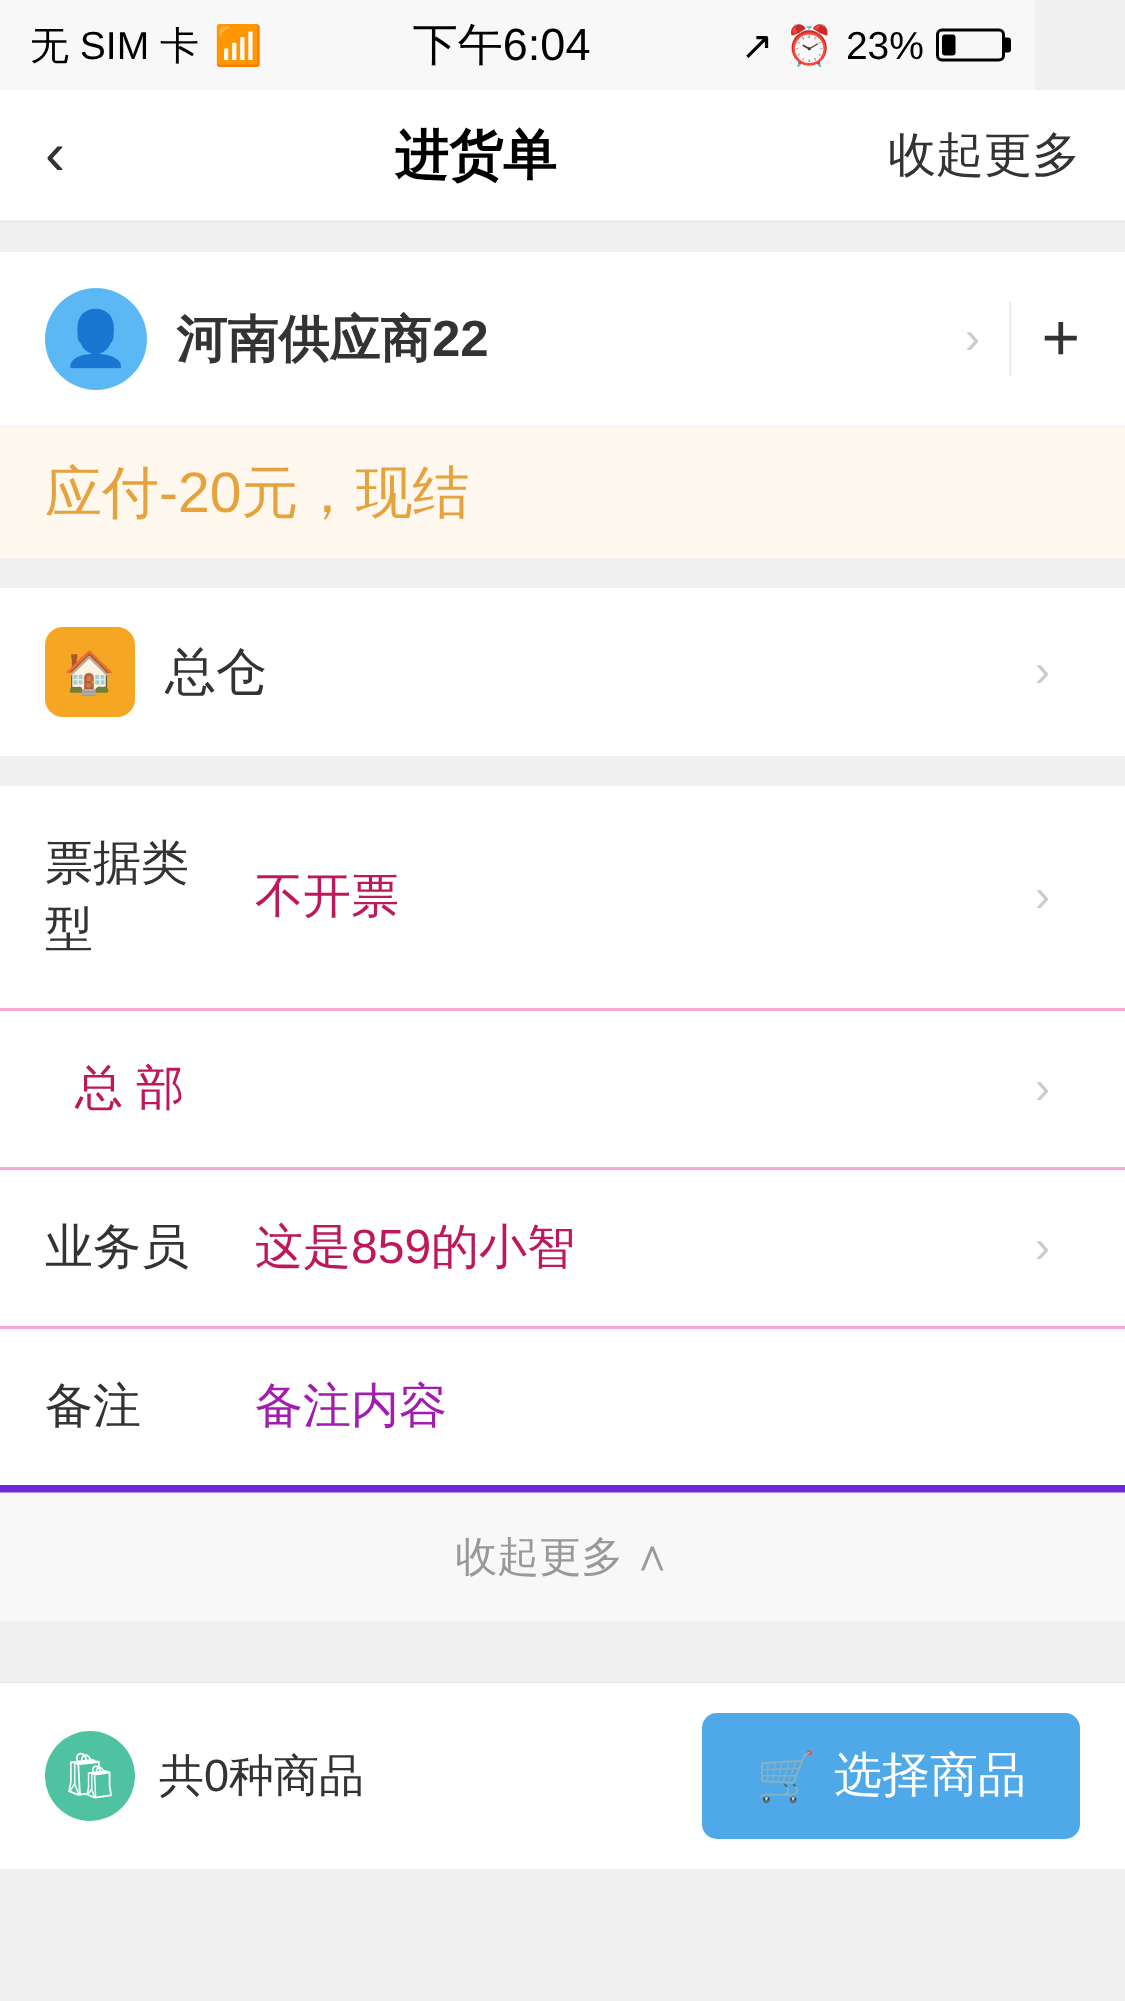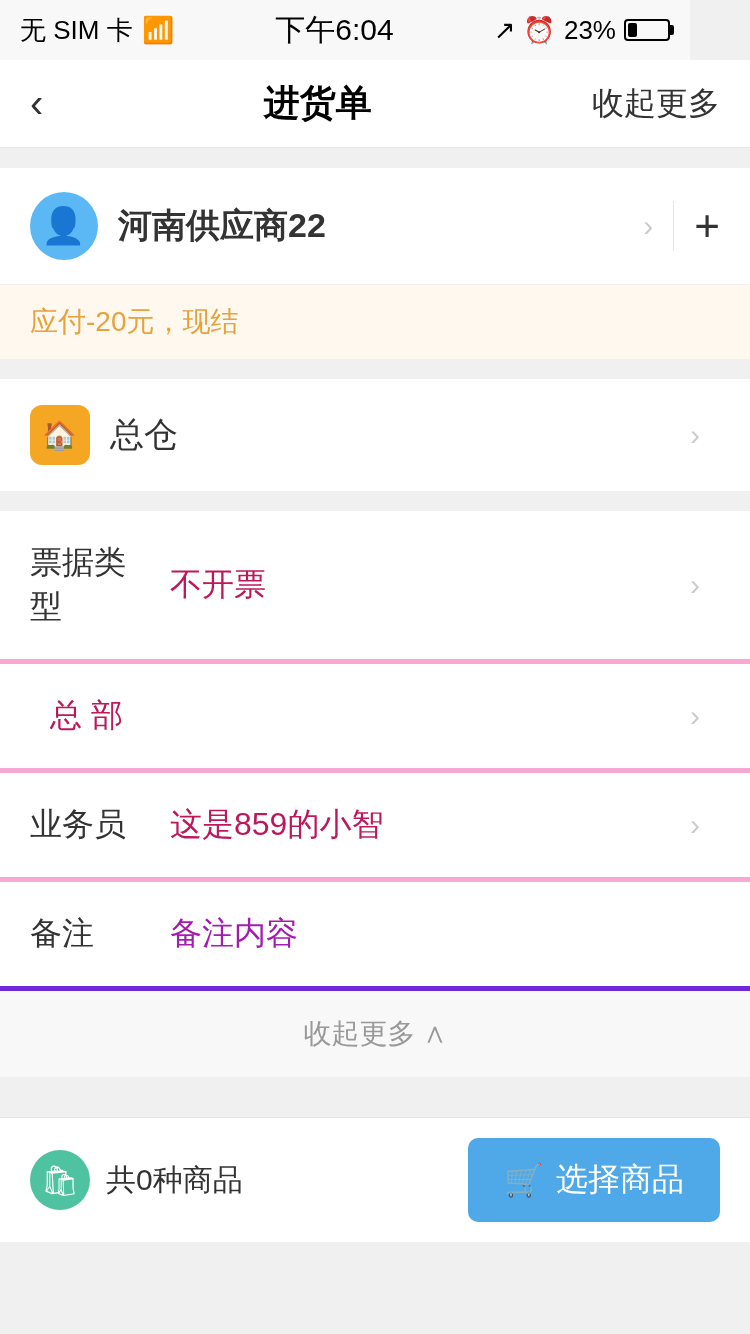--- a/index.html
+++ b/index.html
@@ -144,21 +144,21 @@
       color: #333;
       cursor: pointer;
       padding-left: 20px;
       border-left: 1px solid #e5e5e5;
     }
 
     
     .notice-banner {
       background: #fff8ee;
       padding: 18px 30px;
-      font-size: 28px;
+      font-size: 38px;
       color: #e6a23c;
     }
 
     
     .warehouse-row {
       display: flex;
       align-items: center;
       padding: 26px 30px;
       background: #fff;
     }
@@ -185,21 +185,21 @@
 
     
     .form-section {
       background: #fff;
       margin: 0;
     }
     .form-row {
       display: flex;
       align-items: center;
       padding: 30px 30px;
-      border-bottom: 5px solid #f9a8d4;
+      border-bottom: 2px solid #f9a8d4;
       min-height: 100px;
     }
     .form-label {
       font-size: 32px;
       color: #333;
       width: 120px;
       flex-shrink: 0;
     }
     .form-value {
       flex: 1;

